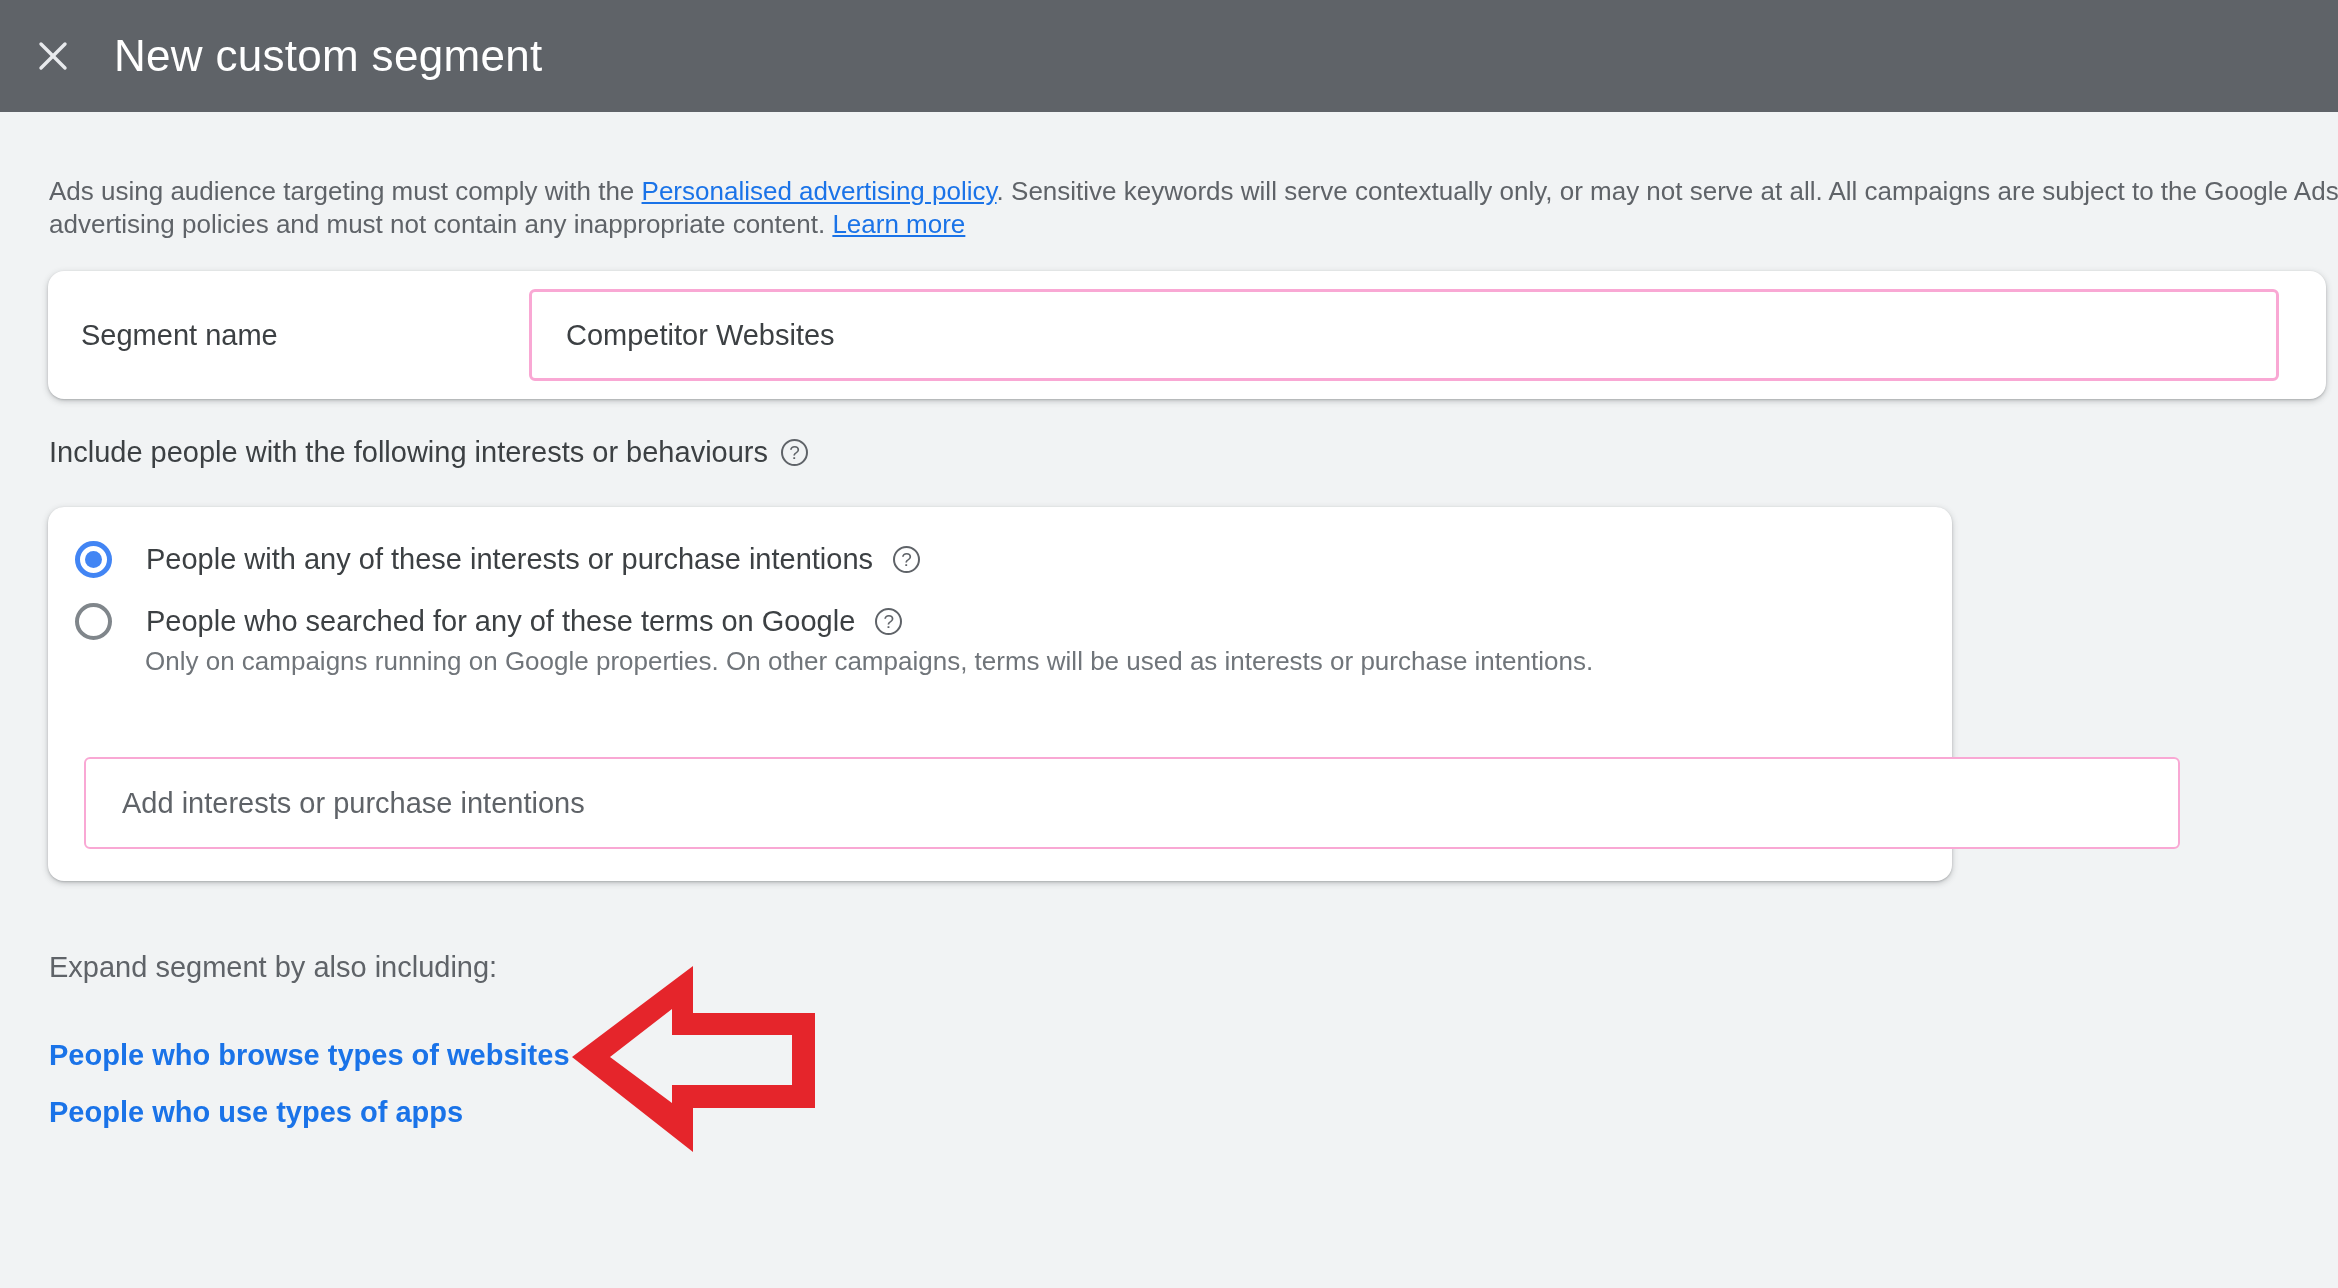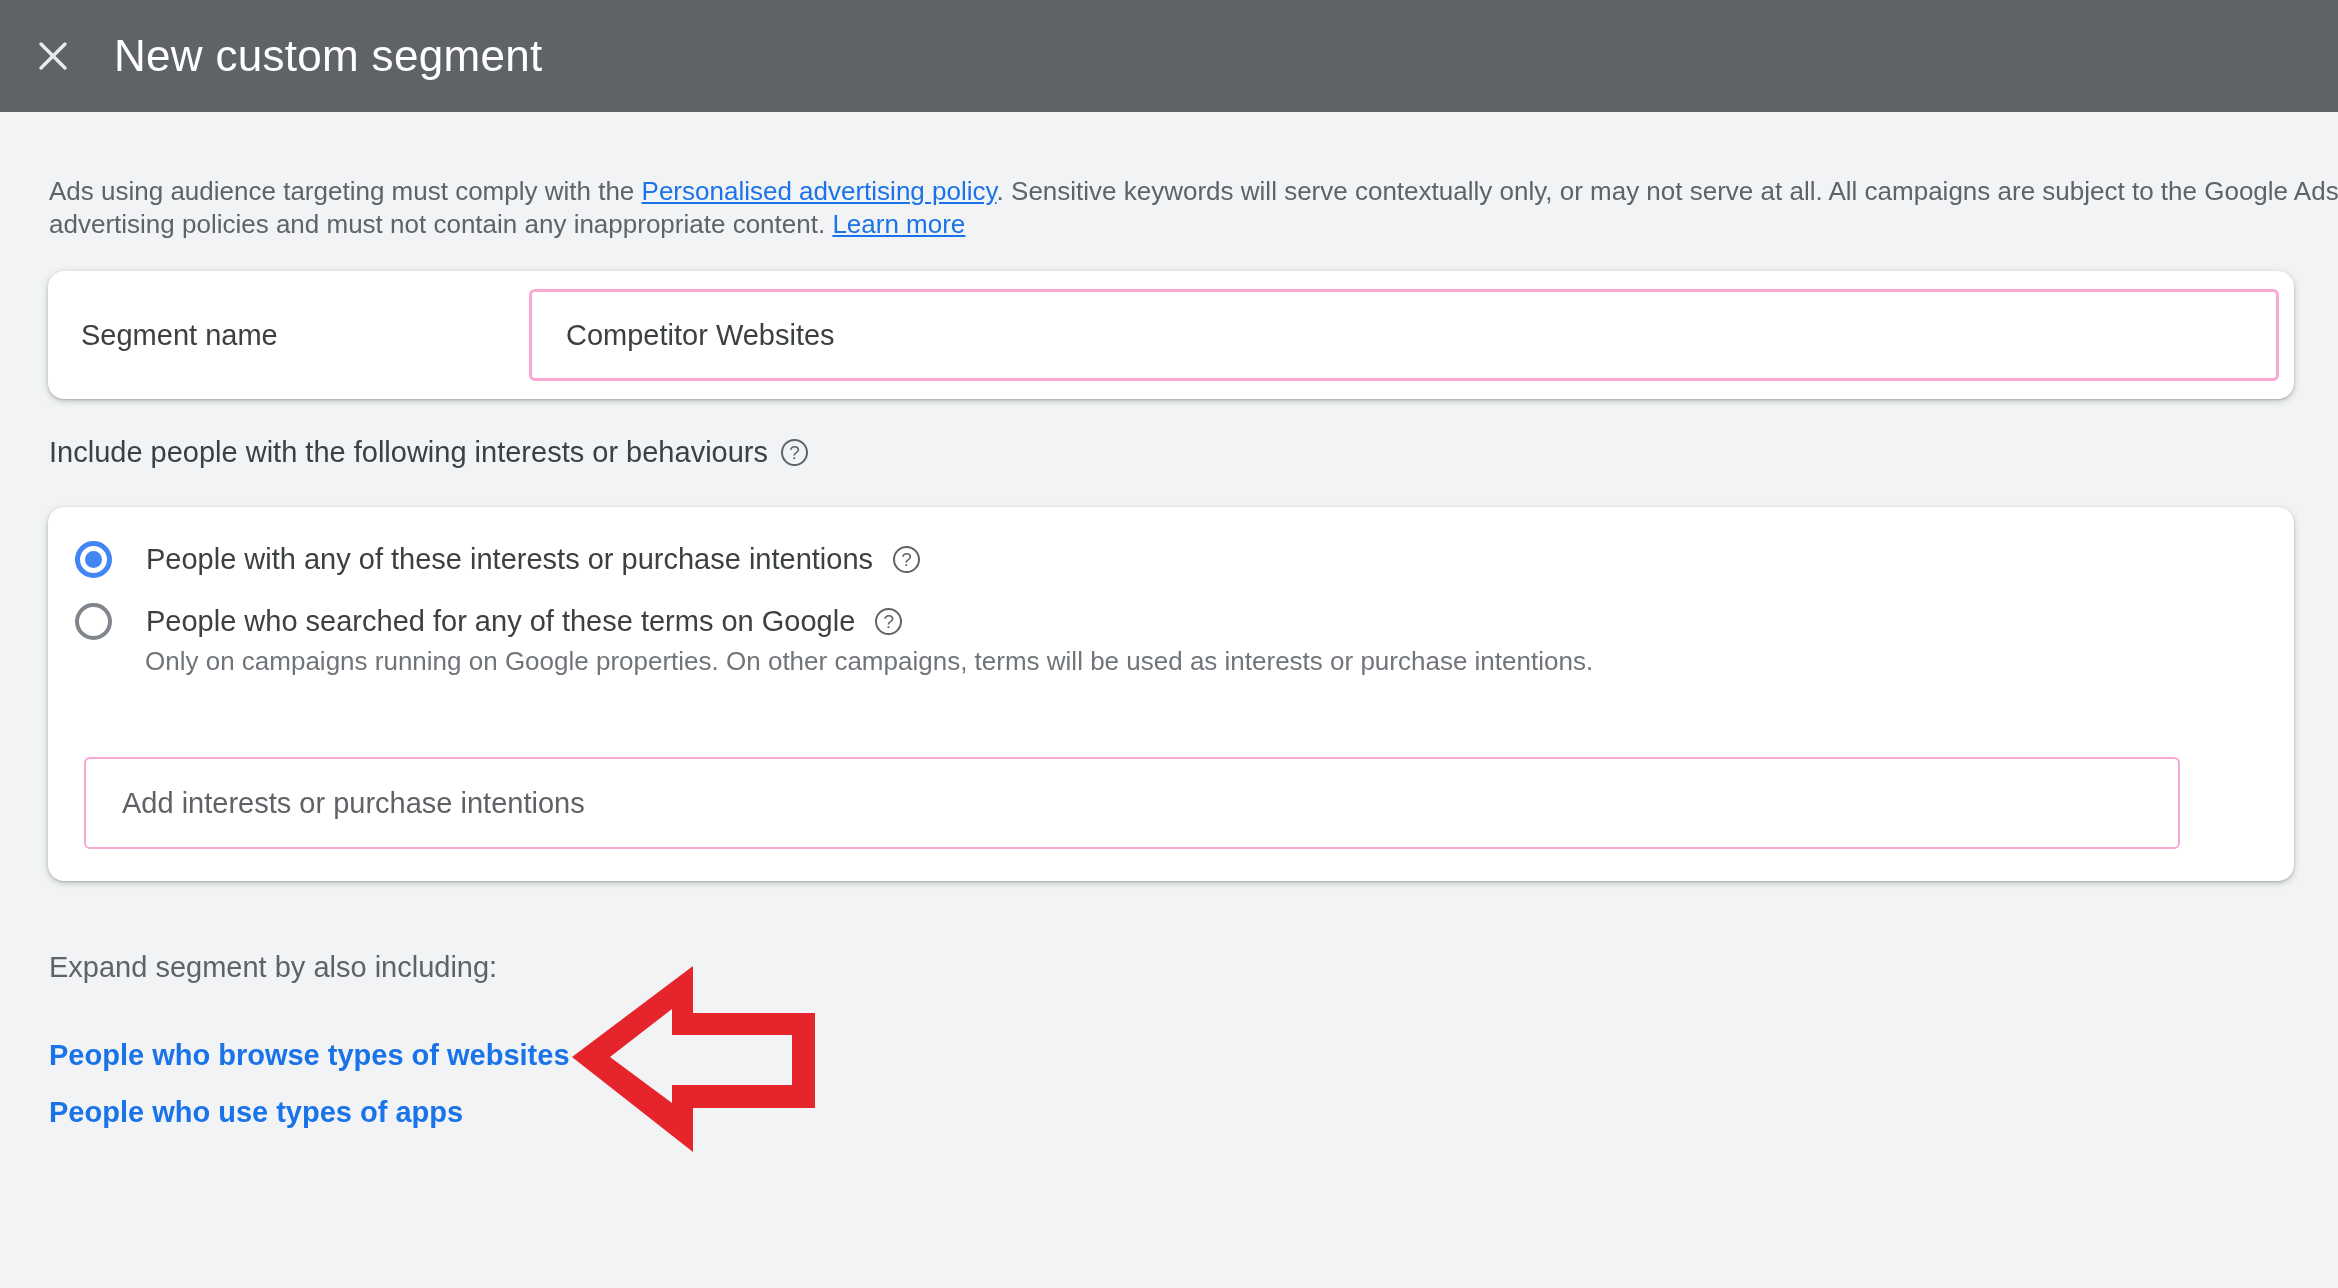--- a/index.html
+++ b/index.html
@@ -30,21 +30,21 @@
   }
   .intro .line { white-space:nowrap; }
   .intro a, .text-link { color:#1a73e8; cursor:pointer; }
   .intro a { text-decoration:underline; }
 
   
   .card {
     position:absolute; background:#ffffff; border-radius:16px;
     box-shadow:0 2px 6px rgba(60,64,67,.28), 0 1px 2px rgba(60,64,67,.22);
   }
-  .card1 { left:48px; top:271px; width:2246px; height:128px; }
+  .card1 { left:48px; top:271px; width:2246px; height:128px;padding-left:32px; }
   .seg-label {
     position:absolute; left:33px; top:50%; transform:translateY(-50%);
     font-size:29px; color:#3c4043; white-space:nowrap;
   }
   .text-input {
     position:absolute; box-sizing:border-box; background:#fff;
     border:3px solid #f9a8d4; border-radius:6px;
     font-family:"Liberation Sans","DejaVu Sans",sans-serif;
     font-size:29px; color:#3c4043; padding:0 34px; outline:none;
   }
@@ -58,21 +58,21 @@
   }
   .help {
     width:27px; height:27px; box-sizing:border-box; flex:none;
     border:2px solid #5f6368; border-radius:50%;
     display:flex; align-items:center; justify-content:center;
     font-size:19px; line-height:1; color:#5f6368; cursor:pointer;
   }
   .include-heading .help { margin-left:13px; }
 
   
-  .card2 { left:48px; top:507px; width:2246px; height:374px; }
+  .card2 { left:48px; top:507px; width:1904px; height:374px; }
   .opt-row {
     position:absolute; left:27px; display:flex; align-items:center;
     cursor:pointer; white-space:nowrap;
   }
   .opt-row-1 { top:34px; }
   .opt-row-2 { top:96px; }
   .radio { width:37px; height:37px; border-radius:50%; box-sizing:border-box; flex:none; position:relative; }
   .radio.sel { border:5px solid #4285f4; }
   .radio.sel::after {
     content:""; position:absolute; inset:5px; border-radius:50%; background:#4285f4;

